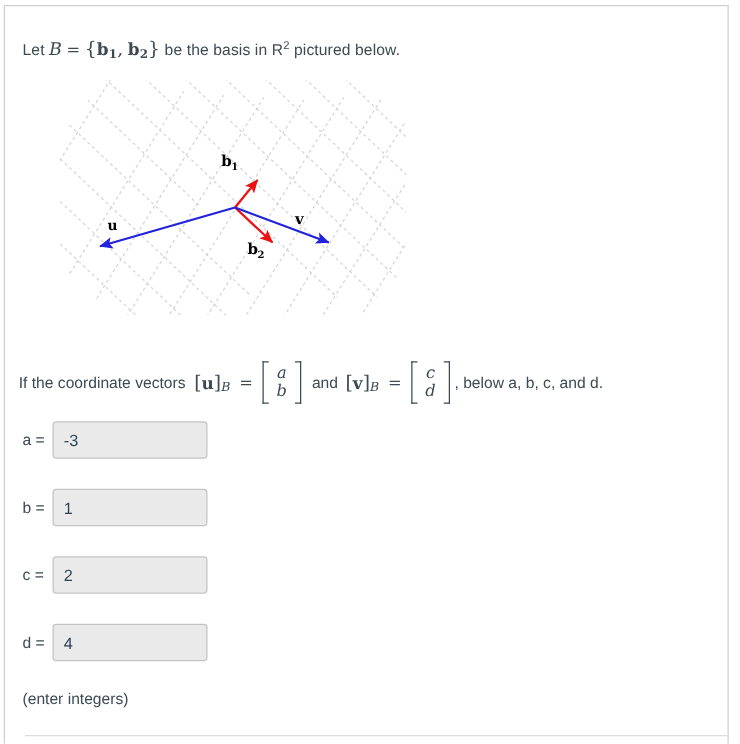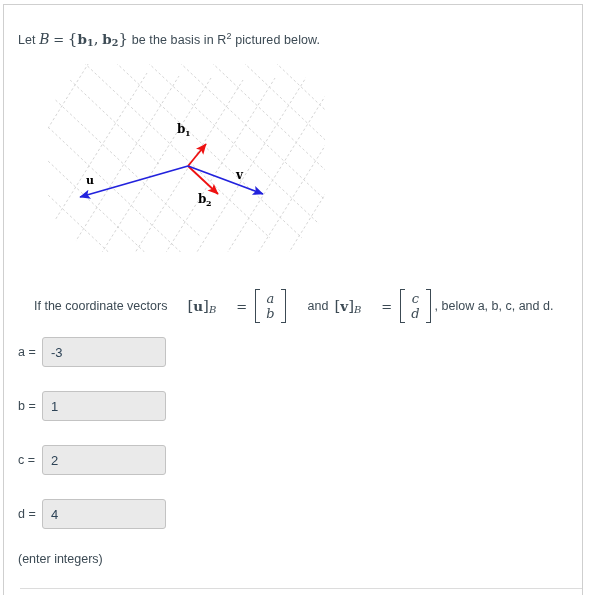--- a/index.html
+++ b/index.html
@@ -82,31 +82,31 @@
     position: absolute;
     left: 40px;
     top: 62px;
     width: 300px;
     height: 205px;
   }
 
   
   .coord-line {
     position: absolute;
-    left: 33px;
+    left: 14px;
     top: 286px;
     height: 40px;
     display: flex;
     align-items: center;
     font-size: 12.5px;
     color: #3c4a54;
     white-space: nowrap;
   }
   .coord-line .seg { margin: 0 1px; }
-  .coord-line .seg.sp-l { margin-left: 19px; }
+  .coord-line .seg.sp-l { margin-left: 6px; }
   .coord-line .seg.sp-r { margin-right: 5px; }
 
   .matrix {
     display: inline-flex;
     align-items: center;
     margin: 0 3px;
   }
   .mx-bracket {
     width: 5px;
     align-self: stretch;

